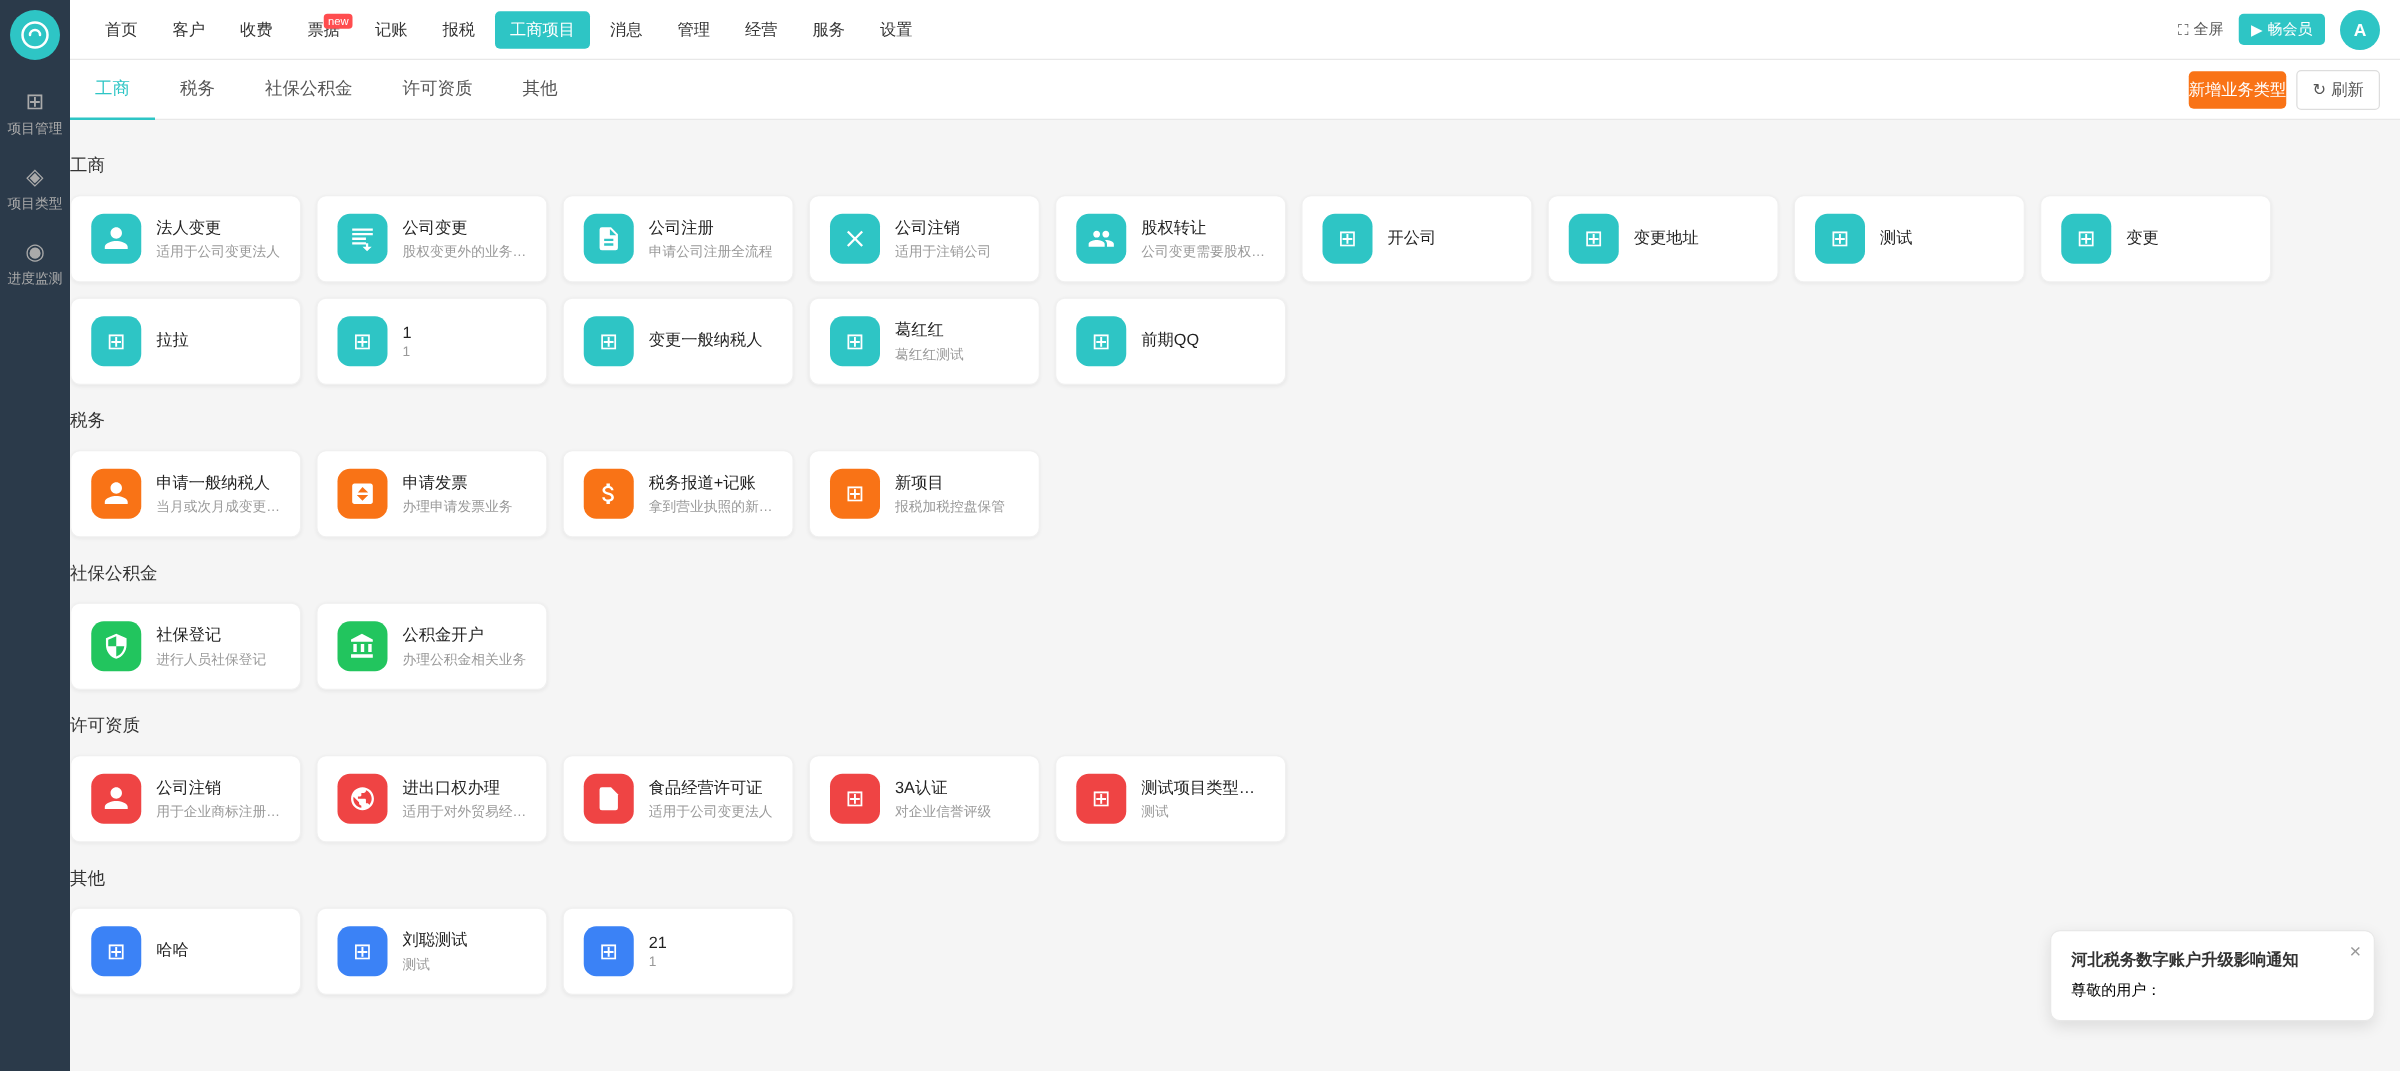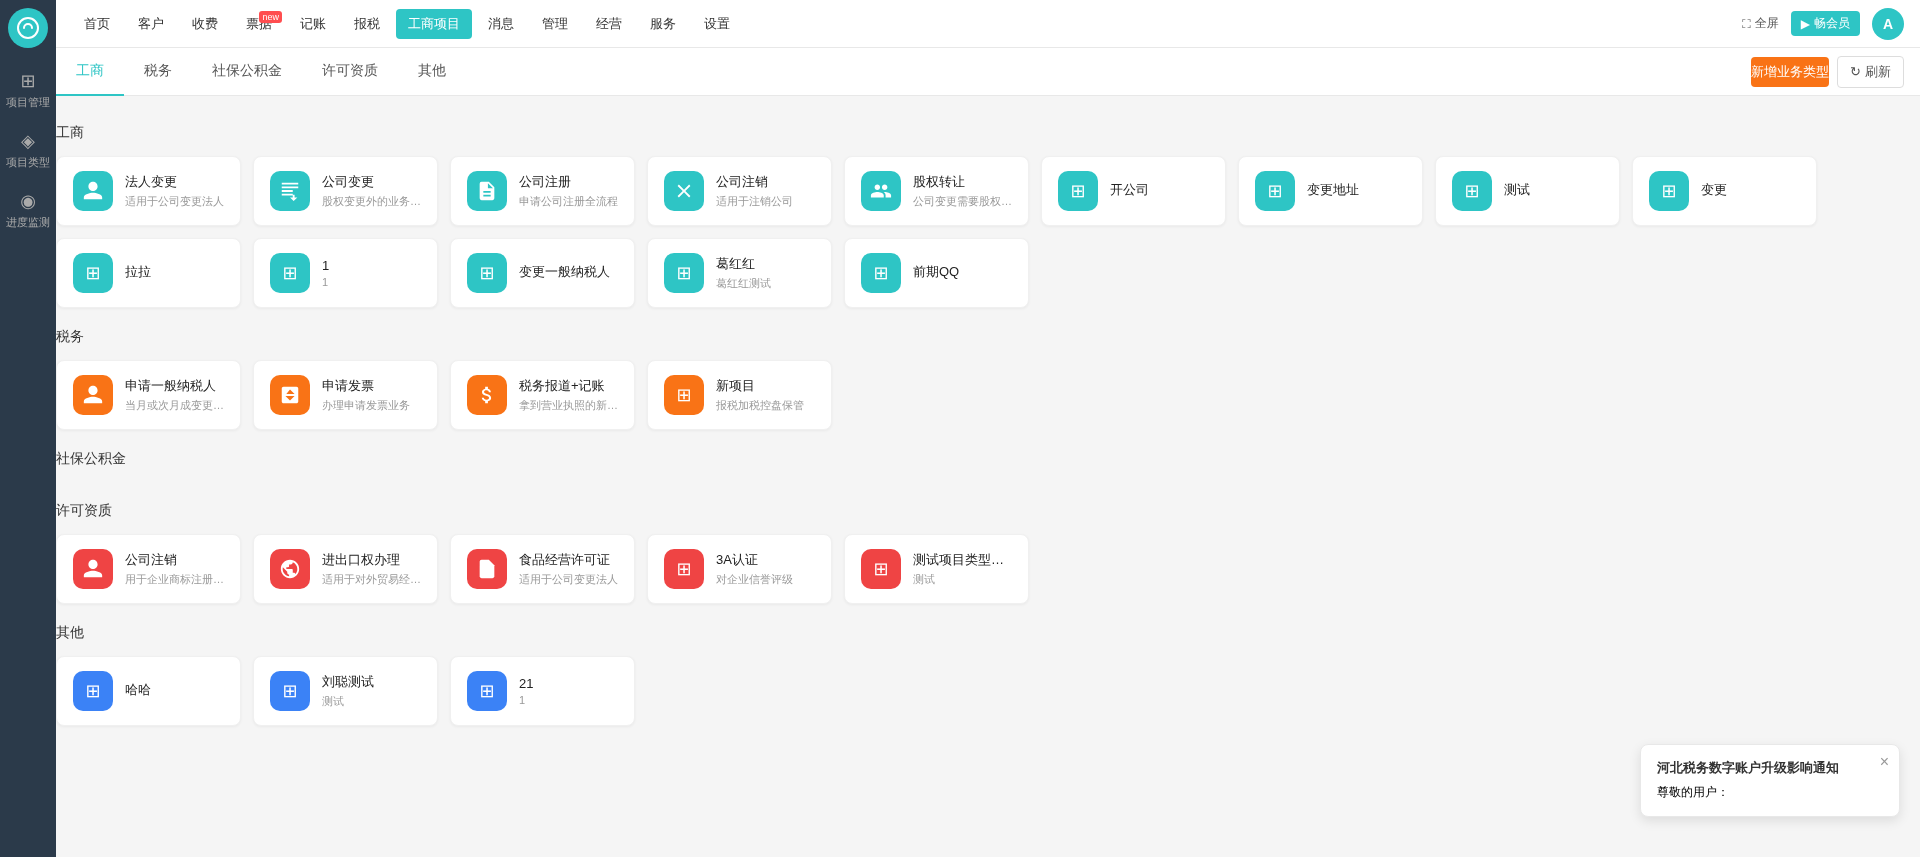--- a/index.html
+++ b/index.html
@@ -495,20 +495,42 @@
         <div class="card-icon bg-orange">⊞</div>
         <div class="card-info">
           <div class="card-title">新项目</div>
           <div class="card-desc">报税加税控盘保管</div>
         </div>
       </div>
     </div>
 
     <div class="section-title">社保公积金</div>
     <div class="cards-grid">
+      <div class="card">
+        <div class="card-icon bg-green">
+          <svg width="22" height="22" viewBox="0 0 24 24" fill="white">
+              <path d="M12 1L3 5v6c0 5.55 3.84 10.74 9 12 5.16-1.26 9-6.45 9-12V5l-9-4zm0 10.99h7c-.53 4.12-3.28 7.79-7 8.94V12H5V6.3l7-3.11v8.8z"></path>
+            </svg>
+        </div>
+        <div class="card-info">
+          <div class="card-title">社保登记</div>
+          <div class="card-desc">进行人员社保登记</div>
+        </div>
+      </div>
+      <div class="card">
+        <div class="card-icon bg-green">
+          <svg width="22" height="22" viewBox="0 0 24 24" fill="white">
+              <path d="M4 10v7h3v-7H4zm6.5 0v7h3v-7h-3zM2 22h19v-3H2v3zm15-12v7h3v-7h-3zM11.5 1L2 6v2h19V6l-9.5-5z"></path>
+            </svg>
+        </div>
+        <div class="card-info">
+          <div class="card-title">公积金开户</div>
+          <div class="card-desc">办理公积金相关业务</div>
+        </div>
+      </div>
     </div>
 
     <div class="section-title">许可资质</div>
     <div class="cards-grid">
       <div class="card">
         <div class="card-icon bg-red">
           <svg width="22" height="22" viewBox="0 0 24 24" fill="white">
               <path d="M12 12c2.7 0 5-2.3 5-5s-2.3-5-5-5-5 2.3-5 5 2.3 5 5 5zm0 2c-3.3 0-10 1.7-10 5v2h20v-2c0-3.3-6.7-5-10-5z"></path>
             </svg>
         </div>

